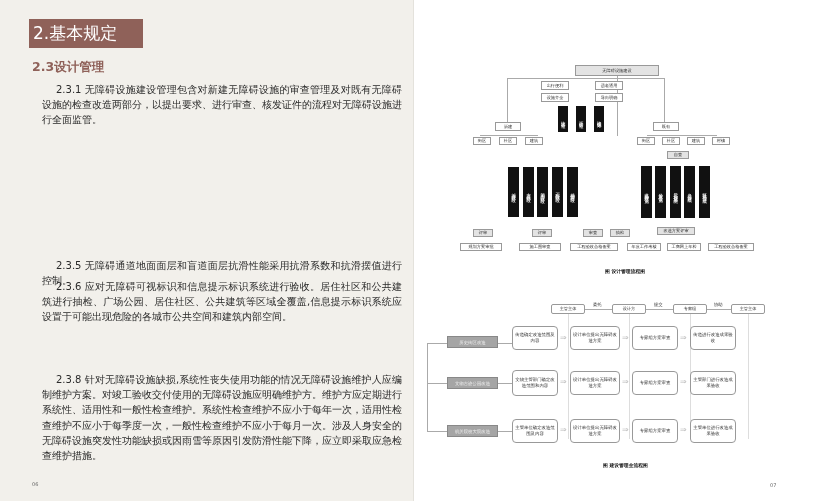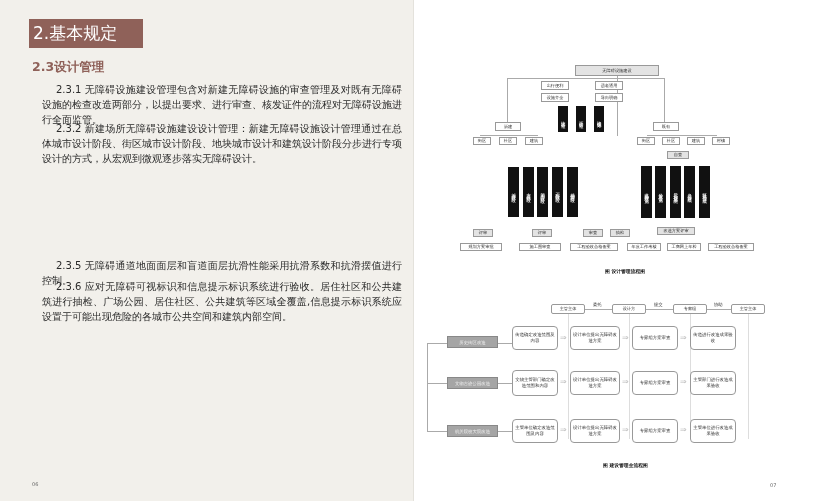--- a/index.html
+++ b/index.html
@@ -20,23 +20,23 @@
 .arr{position:absolute;font-size:8px;color:#bbb;line-height:1}
 .caption{position:absolute;font-size:4.8px;font-weight:bold;color:#111}
 </style>
 </head>
 <body>
 
 <div class="left">
   <div class="chapter">2.基本规定</div>
   <div class="section">2.3设计管理</div>
   <p class="para" style="top:82px">2.3.1  无障碍设施建设管理包含对新建无障碍设施的审查管理及对既有无障碍设施的检查改造两部分，以提出要求、进行审查、核发证件的流程对无障碍设施进行全面监管。</p>
-  <p class="para" style="top:121px">2.3.2  新建场所无障碍设施建设设计管理：新建无障碍设施设计管理通过在总体城市设计阶段、街区城市设计阶段、地块城市设计和建筑设计阶段分步进行专项设计的方式，从宏观到微观逐步落实无障碍设计。</p>
   <p class="para" style="top:258px">2.3.5   无障碍通道地面面层和盲道面层抗滑性能采用抗滑系数和抗滑摆值进行控制。</p>
   <p class="para" style="top:279px">2.3.6  应对无障碍可视标识和信息提示标识系统进行验收。居住社区和公共建筑进行抽检、广场公园、居住社区、公共建筑等区域全覆盖,信息提示标识系统应设置于可能出现危险的各城市公共空间和建筑内部空间。</p>
+  <p class="para" style="top:372px">2.3.8  针对无障碍设施缺损,系统性丧失使用功能的情况无障碍设施维护人应编制维护方案。对竣工验收交付使用的无障碍设施应明确维护方。维护方应定期进行系统性、适用性和一般性检查维护。系统性检查维护不应小于每年一次，适用性检查维护不应小于每季度一次，一般性检查维护不应小于每月一次。涉及人身安全的无障碍设施突发性功能缺损或因雨雪等原因引发防滑性能下降，应立即采取应急检查维护措施。</p>
   <div class="pnum" style="left:32px;top:481px">06</div>
 </div>
 
 <div class="right">
 
   <div>
     <div class="box gray" style="left:160px;top:65px;width:84px;height:11px">无障碍设施建设</div>
     <div class="ln" style="left:202px;top:76px;width:1px;height:60px"></div>
     <div class="ln" style="left:92px;top:78px;width:158px;height:1px"></div>
     <div class="ln" style="left:92px;top:78px;width:1px;height:45px"></div>

